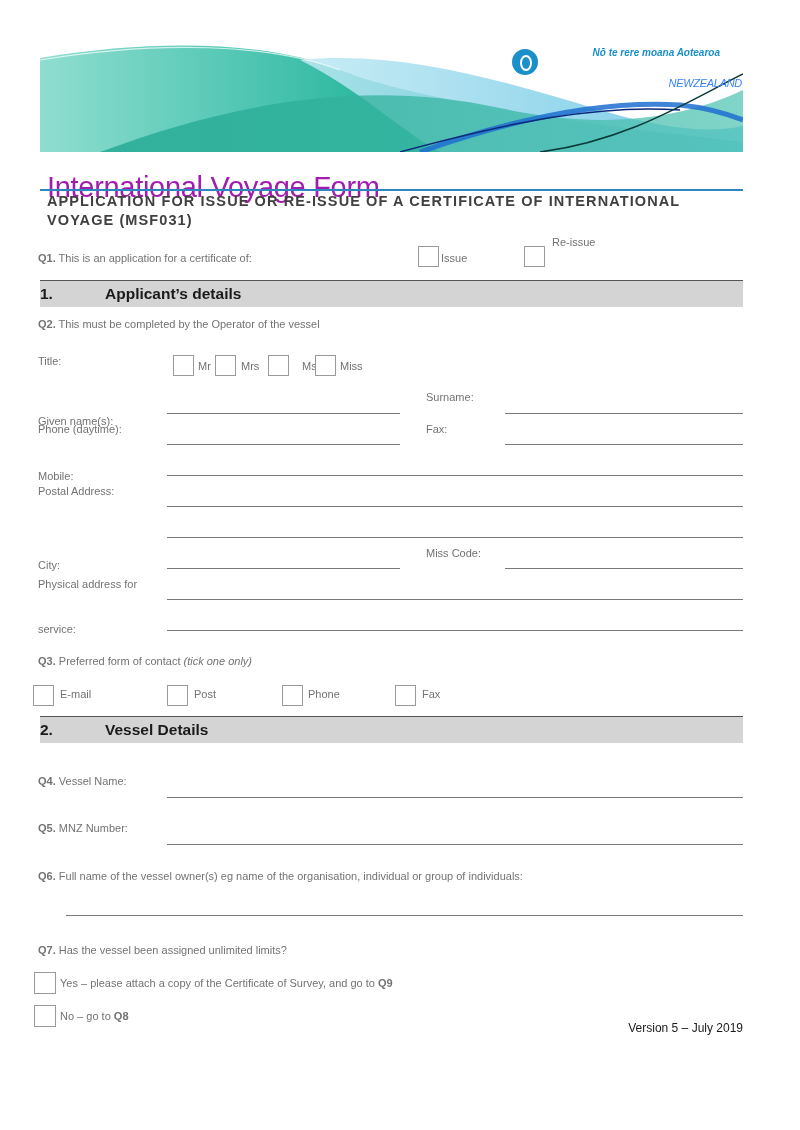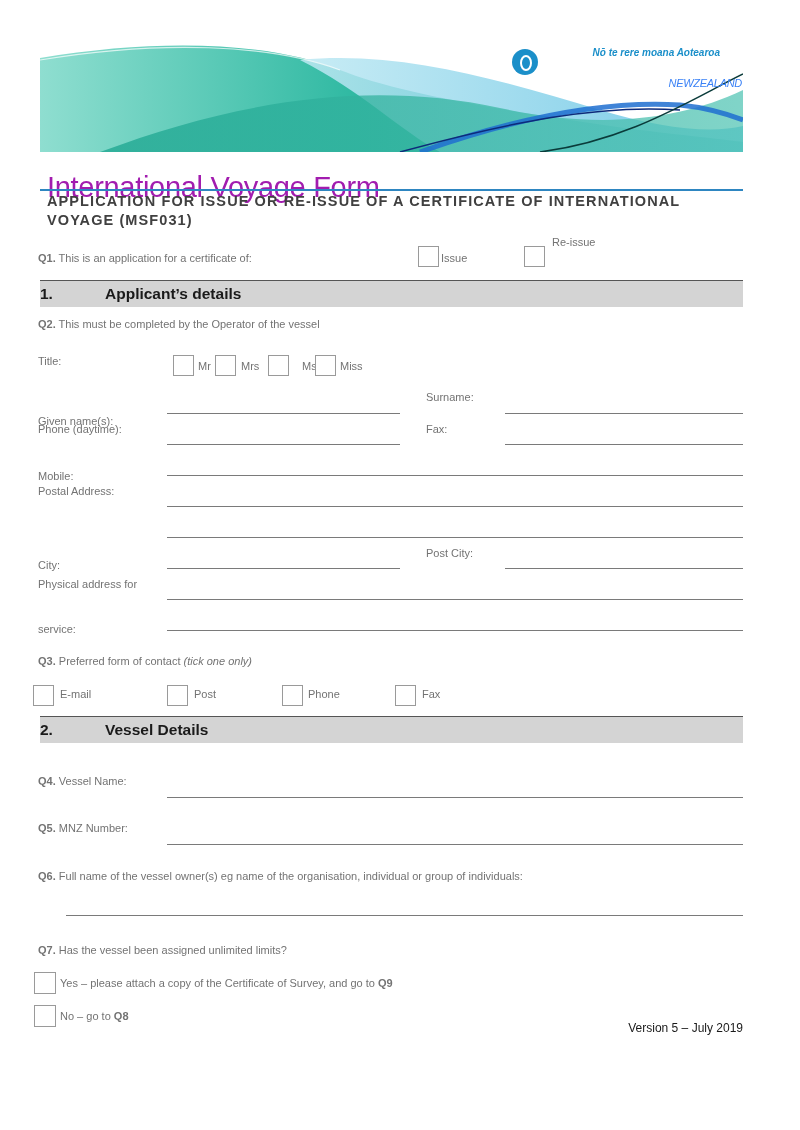--- a/index.html
+++ b/index.html
@@ -110,21 +110,21 @@
 
 <div class="abs txt" style="left:38px; top:470px;">Mobile:</div>
 <div class="abs line" style="left:167px; top:475px; width:576px;"></div>
 
 <div class="abs txt" style="left:38px; top:485px;">Postal Address:</div>
 <div class="abs line" style="left:167px; top:506px; width:576px;"></div>
 <div class="abs line" style="left:167px; top:537px; width:576px;"></div>
 
 <div class="abs txt" style="left:38px; top:547px;margin-top:12px;">City:</div>
 <div class="abs line" style="left:167px; top:568px; width:233px;"></div>
-<div class="abs txt" style="left:426px; top:547px;">Post City:</div>
+<div class="abs txt" style="left:426px; top:547px;">Miss Code:</div>
 <div class="abs line" style="left:505px; top:568px; width:238px;"></div>
 
 <div class="abs txt" style="left:38px; top:578px;">Physical address for</div>
 <div class="abs txt" style="left:38px; top:623px;">service:</div>
 <div class="abs line" style="left:167px; top:599px; width:576px;"></div>
 <div class="abs line" style="left:167px; top:630px; width:576px;"></div>
 
 <div class="abs txt" style="left:38px; top:655px;">
   <span class="qn">Q3.</span><span> Preferred form of contact </span><i>(tick one only)</i>
 </div>

